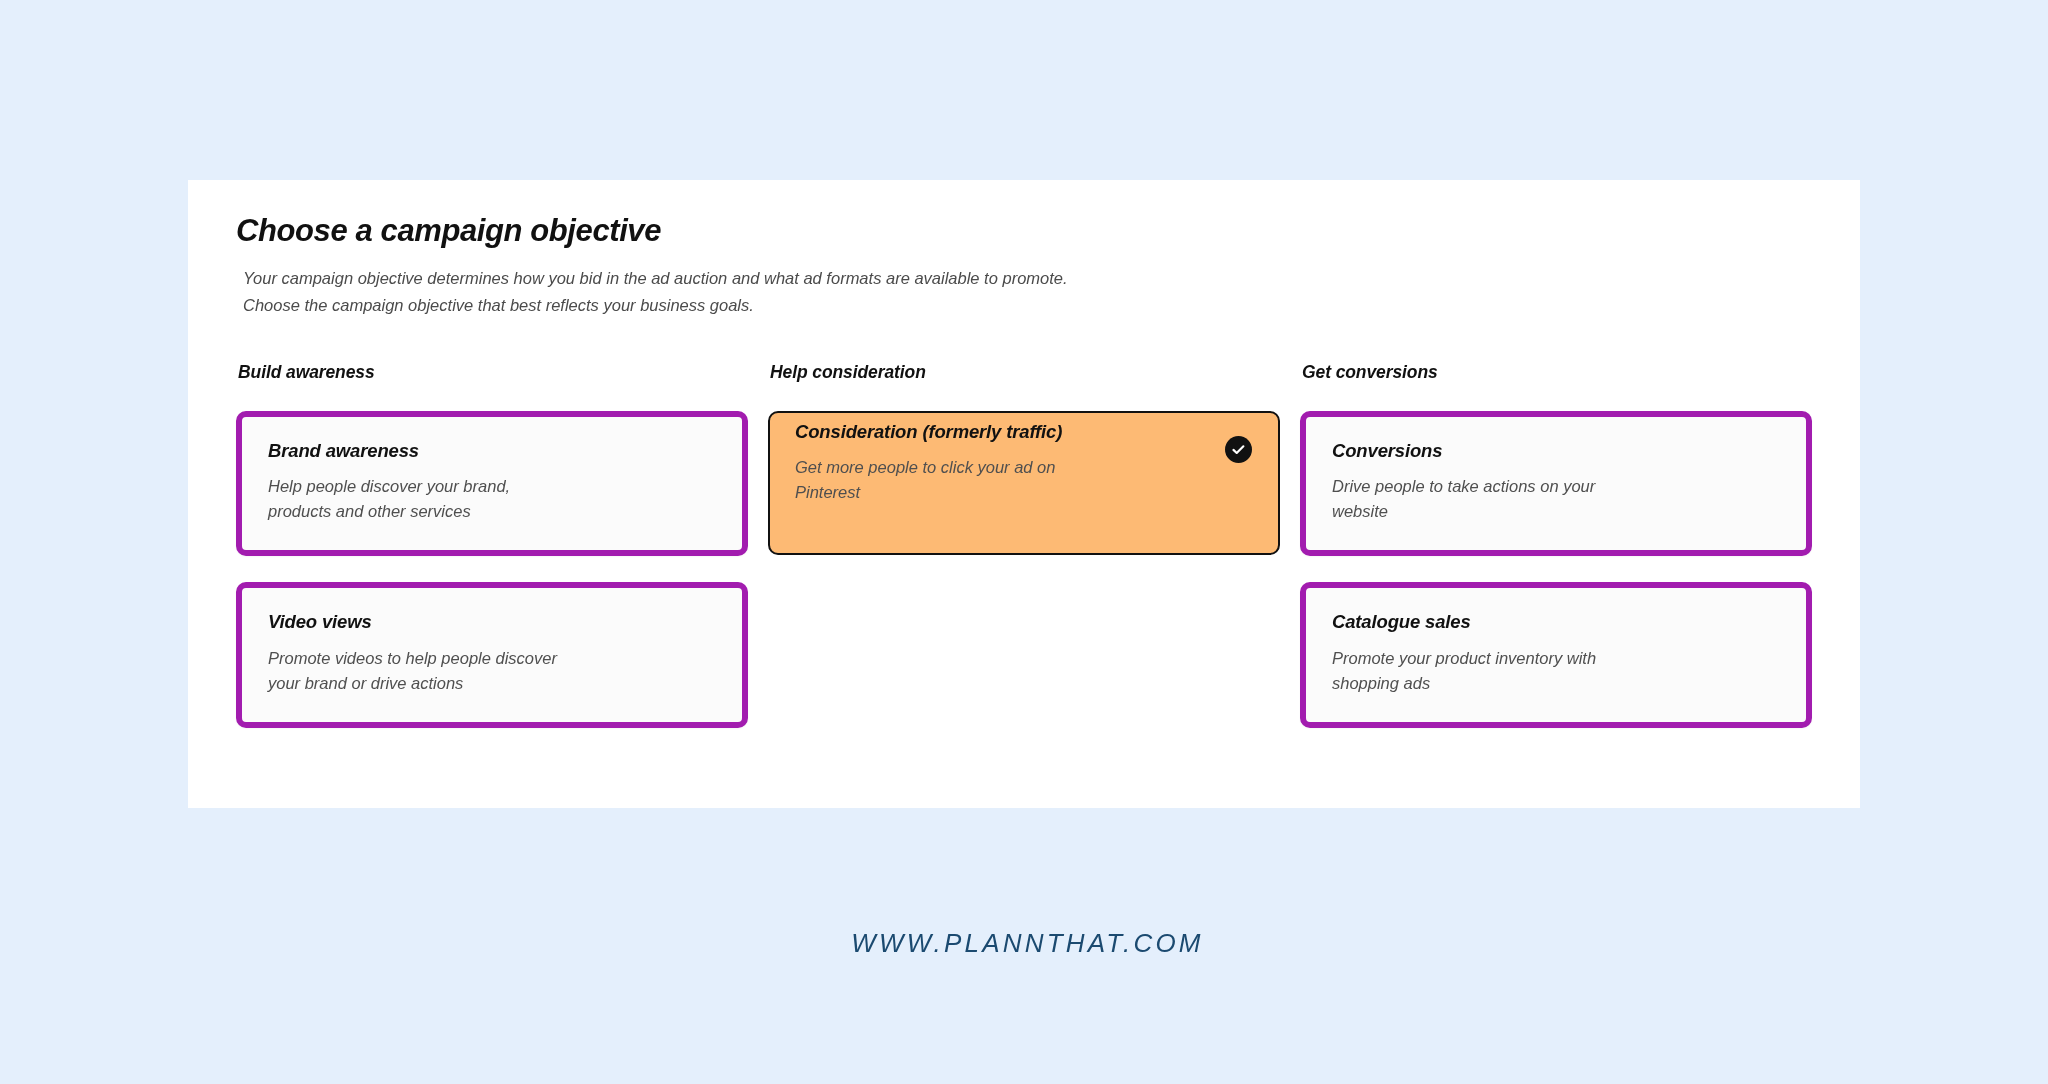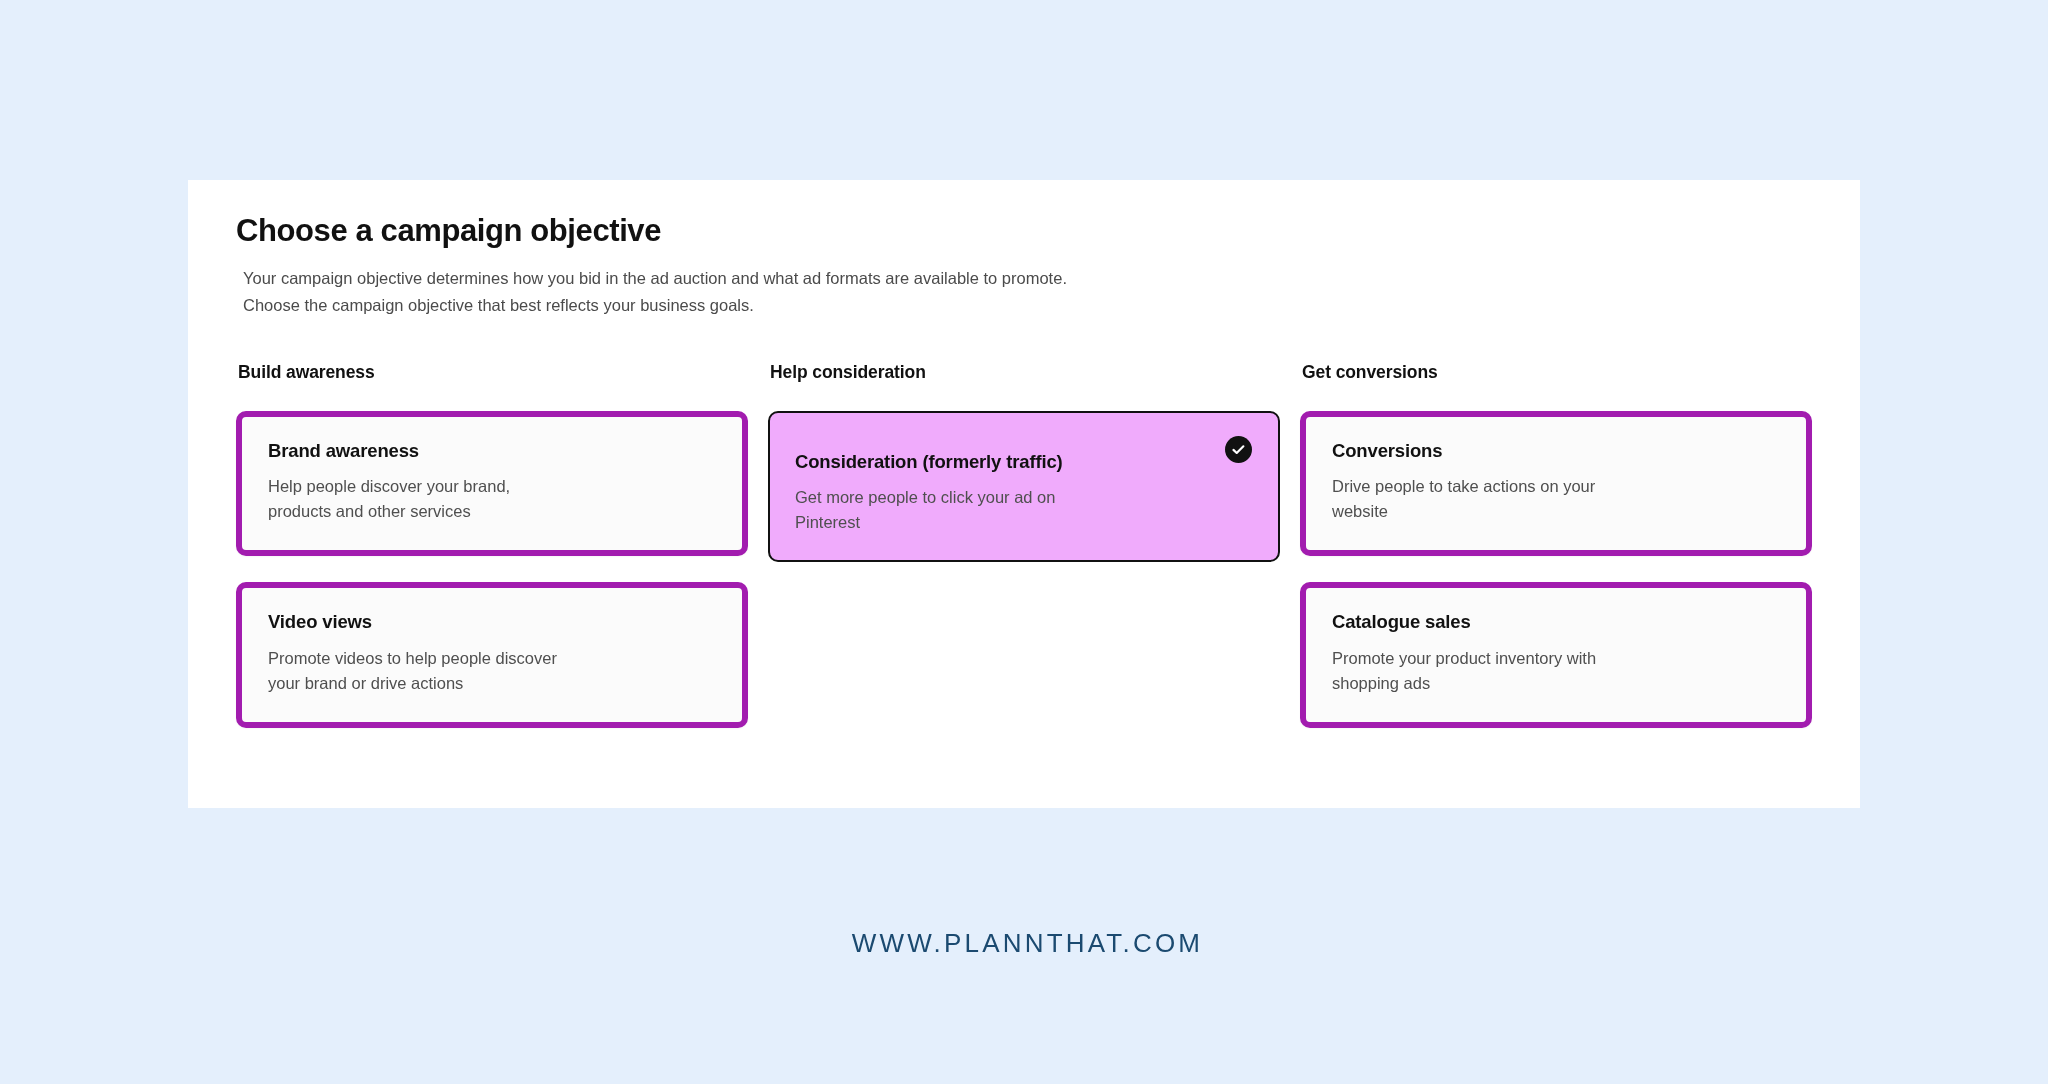--- a/index.html
+++ b/index.html
@@ -13,20 +13,21 @@
   body {
     background: #e4effc;
     font-family: "Liberation Sans", sans-serif;
     -webkit-font-smoothing: antialiased;
   }
 
   .screen {
     position: relative;
     width: 2048px;
     height: 936px;
+    font-style: italic;
   }
 
   
   .panel {
     position: absolute;
     left: 188px;
     top: 180px;
     width: 1672px;
     height: 628px;
     background: #ffffff;
@@ -91,23 +92,23 @@
     background: #fbfbfb;
     border: 6px solid #a21caf;
     border-radius: 10px;
     padding: 22px 26px 26px 26px;
     min-height: 144px;
     box-shadow: 0 1px 2px rgba(17,17,17,0.04);
     cursor: pointer;
   }
 
   .card.selected {
-    background: #f0abfc;
+    background: #fdba74;
     border: 2px solid #111111;
-    padding: 37px 25px 25px 25px;
+    padding: 7px 25px 25px 25px;
     box-shadow: none;
   }
 
   .card-title {
     font-size: 18.5px;
     font-weight: 700;
     color: #111111;
     letter-spacing: -0.15px;
     line-height: 1.3;
     padding-right: 48px;

